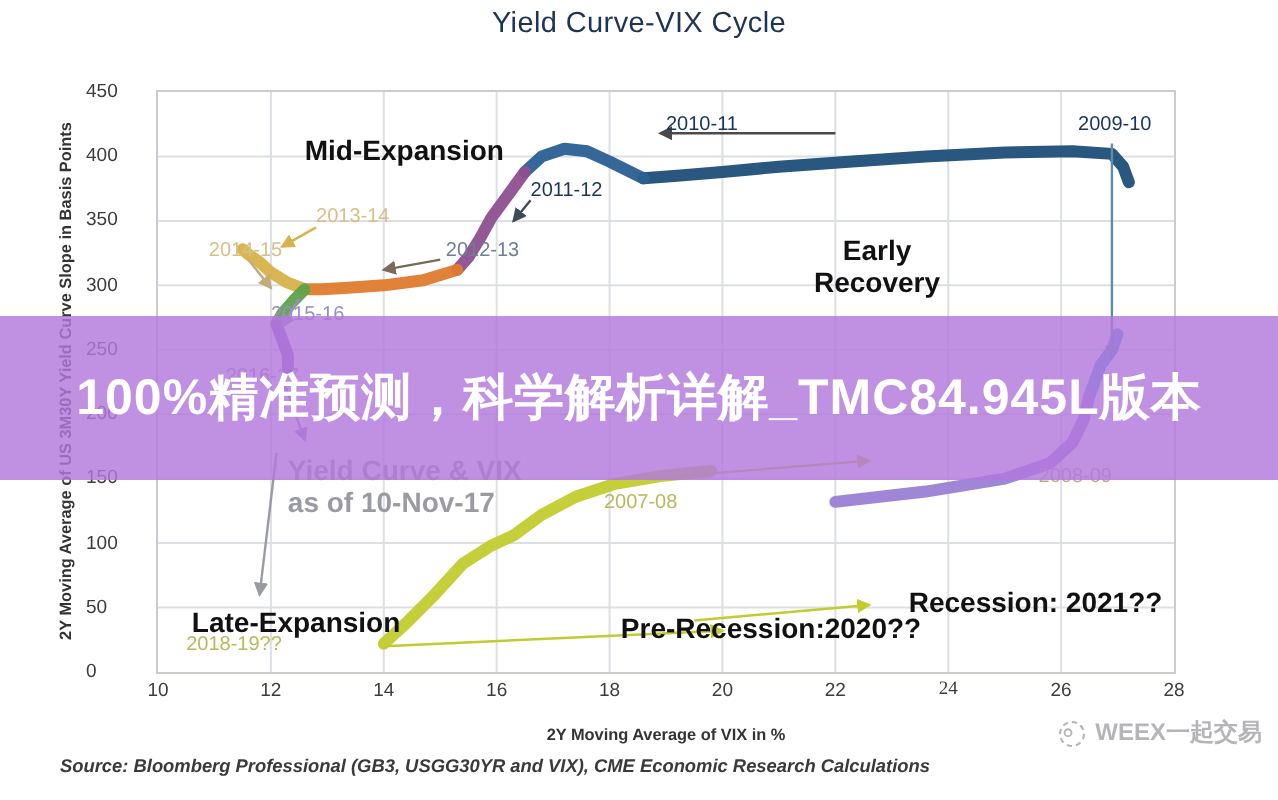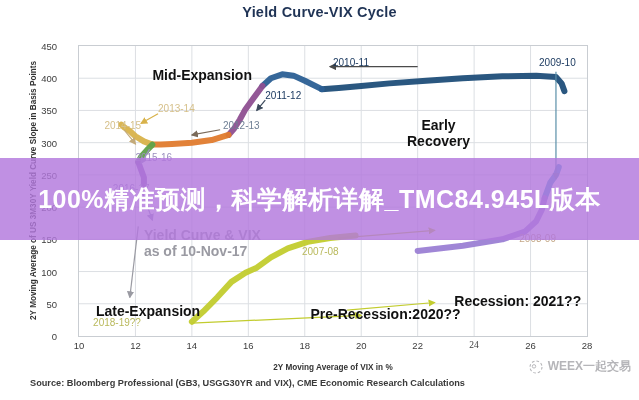--- a/index.html
+++ b/index.html
@@ -5,21 +5,21 @@
   html,body{margin:0;padding:0;background:#ffffff;}
   body{width:639px;height:400px;overflow:hidden;
        font-family:"Liberation Sans","DejaVu Sans",sans-serif;
        position:relative;}
 
   #root{position:absolute;inset:0;background:#fff;}
 
   
   .chart-title{
     position:absolute;left:0;top:4px;width:639px;text-align:center;
-    font-size:14.5px;font-weight:bold;color:#1f3355;letter-spacing:.2px;
+    font-size:14.5px;font-weight:normal;color:#1f3355;letter-spacing:.2px;
   }
 
   
   .ylab{
     position:absolute;left:-122px;top:186px;width:310px;
     transform:rotate(-90deg);transform-origin:center center;
     font-size:8.2px;font-weight:bold;color:#333;text-align:center;
     white-space:nowrap;
   }
   .xlab{
@@ -29,37 +29,37 @@
 
   
   .plot{
     position:absolute;left:78px;top:45px;width:510px;height:292px;
     border:1px solid #c9cdd2;background:#fff;box-sizing:border-box;
     overflow:hidden;
   }
   .plot svg{position:absolute;left:0;top:0;}
 
   
-  .ytick{position:absolute;right:16px;width:30px;text-align:right;
+  .ytick{position:absolute;right:0;width:30px;text-align:left;
          font-size:9.5px;color:#3c3c3c;transform:translateY(-50%);}
   .ytickwrap{position:absolute;left:40px;top:45px;width:33px;height:292px;}
   .xtickwrap{position:absolute;left:78px;top:340px;width:510px;height:16px;}
   .xtick{position:absolute;top:0;width:40px;margin-left:-20px;text-align:center;
          font-size:9.5px;color:#3c3c3c;}
 
   
   .ann{position:absolute;white-space:nowrap;line-height:1.15;}
   .ann.dark{color:#111;font-weight:bold;font-size:14px;}
   .ann.navy{color:#17365d;font-weight:normal;font-size:10px;text-align:center;}
   .ann.note{color:#9a9aa2;font-weight:bold;font-size:14px;}
 
   
   .source{
     position:absolute;left:30px;top:378px;font-size:9.2px;
-    font-weight:bold;color:#3a3a3a;white-space:nowrap;
+    font-weight:bold;color:#3a3a3a;white-space:nowrap;font-style:italic;
   }
 
   
   .banner{
     position:absolute;left:0;top:158px;width:639px;height:82px;
     background:#b277dd;opacity:.82;
   }
   .banner-text{
     position:absolute;left:0;top:160px;width:639px;height:78px;
     display:flex;align-items:center;justify-content:center;

